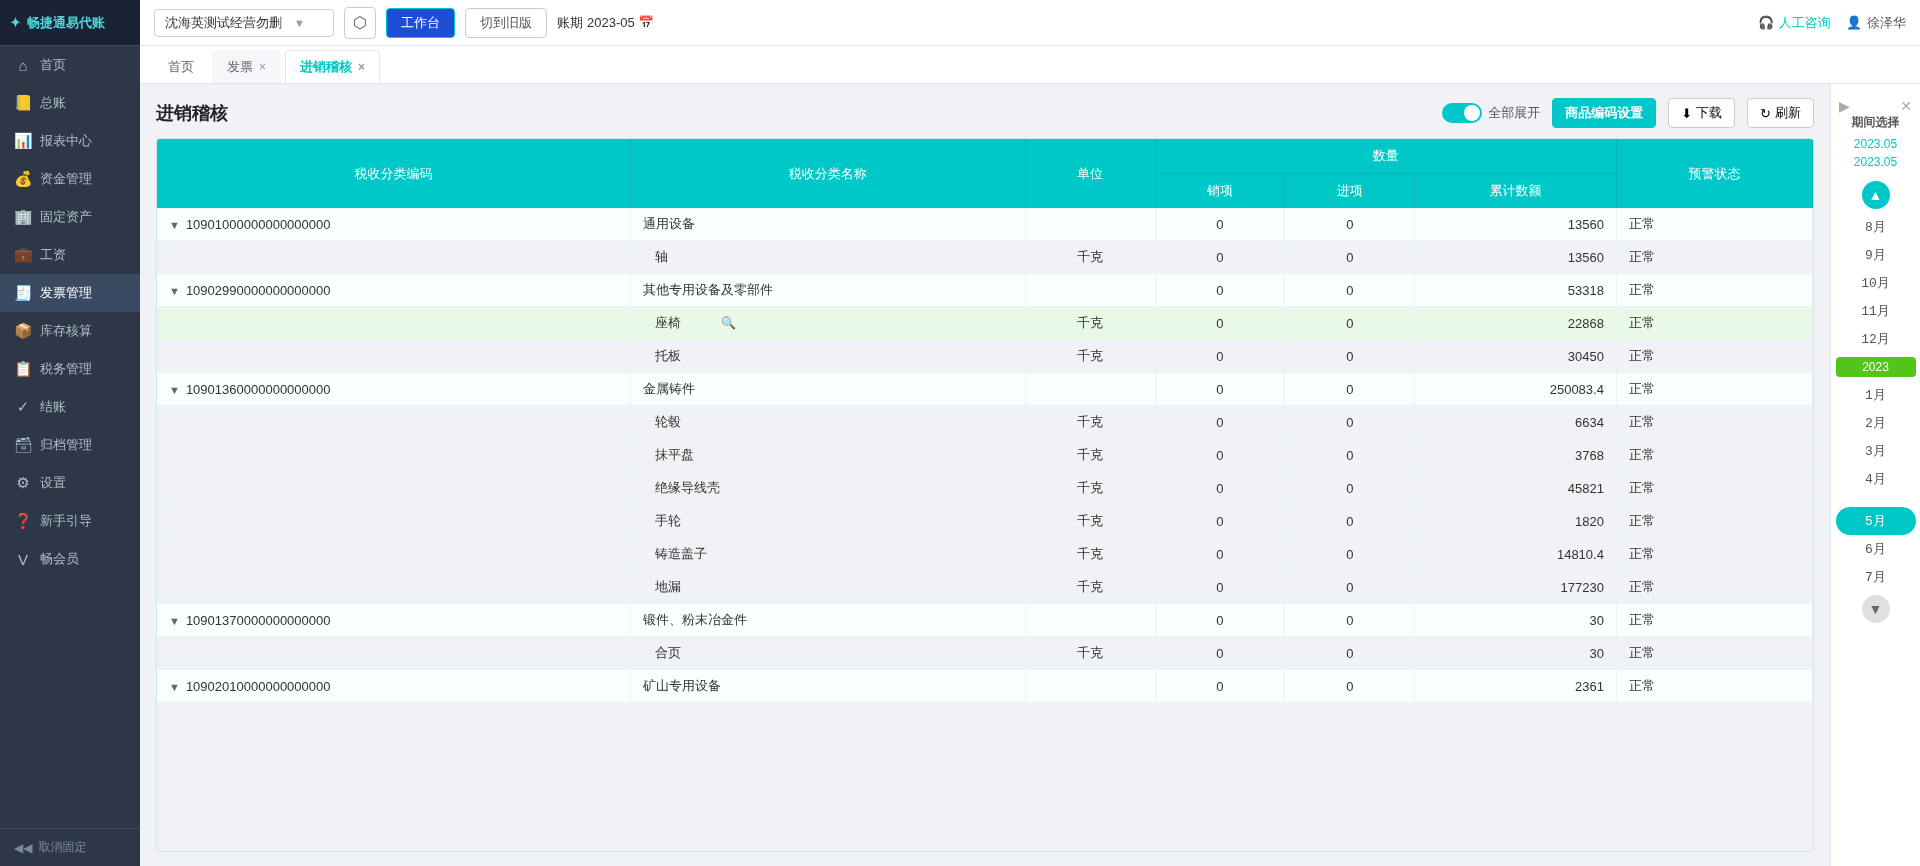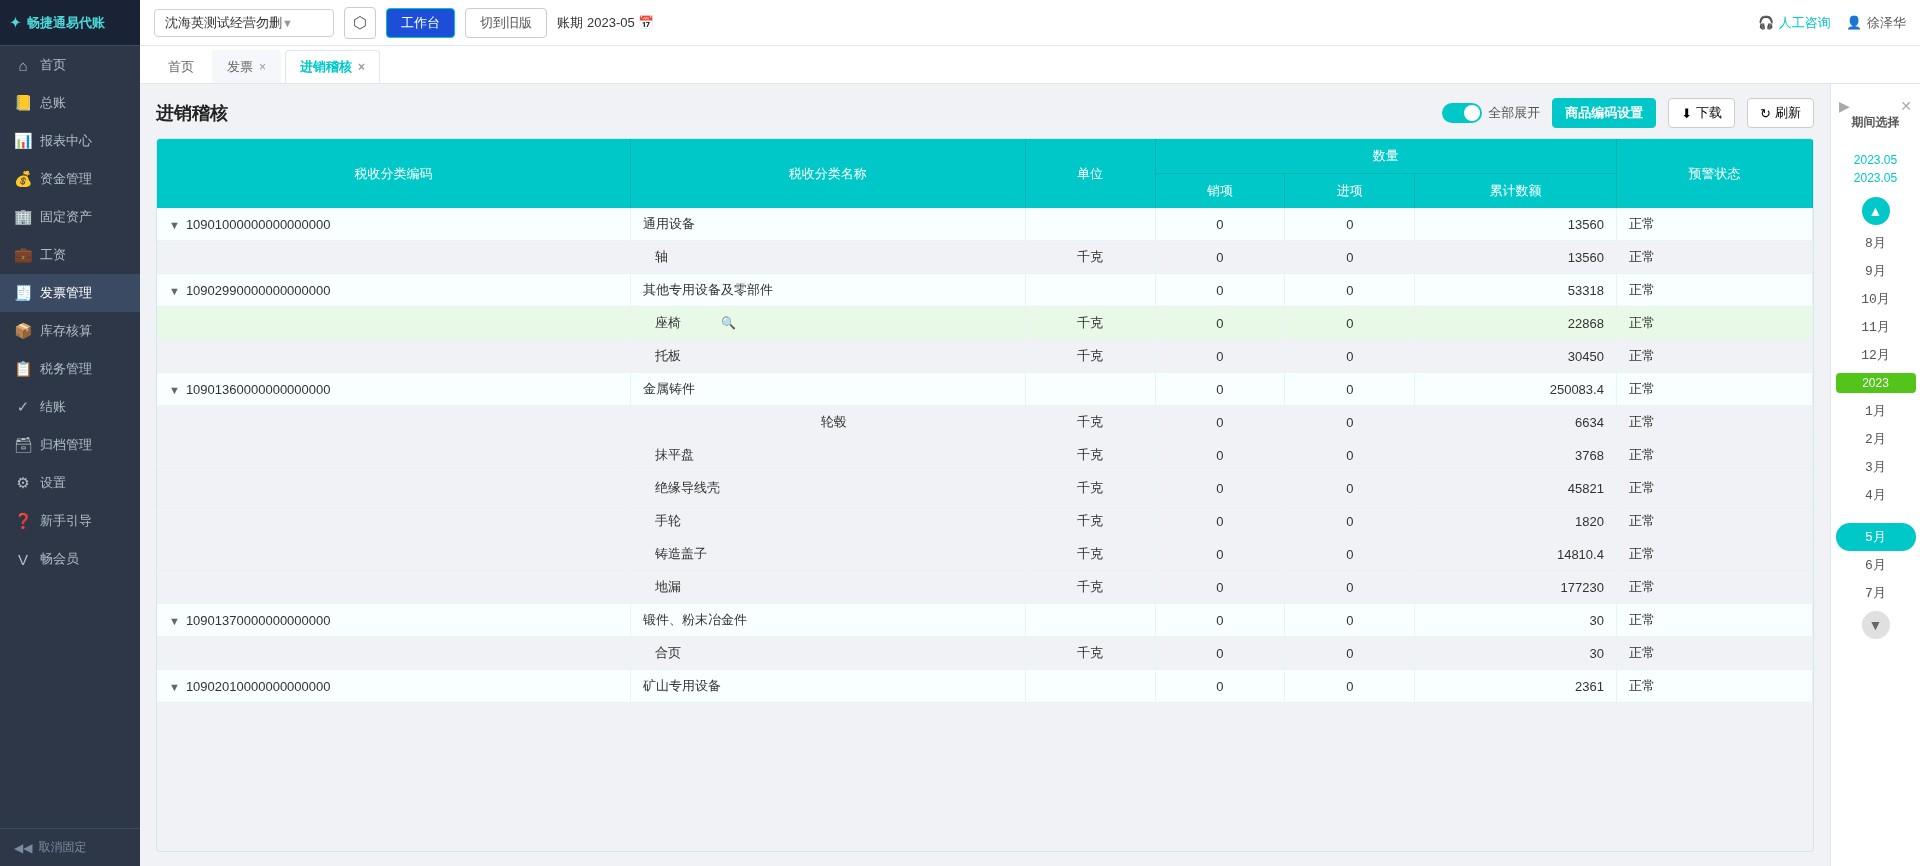--- a/index.html
+++ b/index.html
@@ -11,21 +11,21 @@
     .sidebar-item { display: flex; align-items: center; gap: 8px; padding: 10px 14px; cursor: pointer; color: #b0bec5; font-size: 13px; transition: background 0.2s; }
     .sidebar-item.active { background: #3a4a62; color: #fff; }
     .sidebar-item .icon { font-size: 15px; width: 18px; text-align: center; }
     .sidebar-footer { margin-top: auto; padding: 10px 14px; color: #7a8ba0; font-size: 12px; display: flex; align-items: center; gap: 6px; cursor: pointer; border-top: 1px solid #3a4a62; }
 
     
     .main { flex: 1; display: flex; flex-direction: column; overflow: hidden; }
 
     
     .topbar { height: 46px; background: #fff; border-bottom: 1px solid #e0e6ed; display: flex; align-items: center; padding: 0 14px; gap: 10px; flex-shrink: 0; }
-    .topbar-company { display: flex; align-items: center; gap: 0; font-size: 13px; color: #333; padding: 4px 10px; border: 1px solid #d0d0d0; border-radius: 4px; cursor: pointer; min-width: 180px; }
+    .topbar-company { display: flex; align-items: center; gap: 12px; font-size: 13px; color: #333; padding: 4px 10px; border: 1px solid #d0d0d0; border-radius: 4px; cursor: pointer; min-width: 180px; }
     .topbar-company .chevron { color: #999; font-size: 11px; }
     .topbar-btn { padding: 5px 14px; border-radius: 4px; border: 1px solid #ccc; background: #fff; cursor: pointer; font-size: 13px; }
     .topbar-btn.primary { background: #1d4ed8; color: #fff; border-color: #00c8c8; }
     .topbar-btn.outline { background: #fff; color: #555; border-color: #ccc; }
     .topbar-period { display: flex; align-items: center; gap: 4px; font-size: 13px; color: #333; }
     .topbar-period .cal-icon { color: #666; }
     .topbar-right { margin-left: auto; display: flex; align-items: center; gap: 16px; font-size: 13px; color: #555; }
     .topbar-right .service { display: flex; align-items: center; gap: 4px; color: #00c8c8; cursor: pointer; }
     .topbar-right .user { display: flex; align-items: center; gap: 4px; cursor: pointer; }
     .topbar-save-btn { width: 32px; height: 32px; border: 1px solid #ccc; border-radius: 4px; background: #fff; display: flex; align-items: center; justify-content: center; cursor: pointer; color: #555; font-size: 16px; }
@@ -61,21 +61,21 @@
     tbody tr td { padding: 7px 12px; border-bottom: 1px solid #e8f4f4; border-right: 1px solid #e8f4f4; color: #333; }
     tbody tr.highlighted { background: #e8f9e8; }
     tbody tr.group-row td { background: #f9fefe; font-weight: normal; }
     td.center { text-align: center; }
     td.right { text-align: right; }
     .expand-icon { color: #666; margin-right: 6px; font-size: 11px; }
     .search-icon-cell { color: #aaa; font-size: 12px; }
 
     
     .right-panel { width: 90px; background: #fff; border-left: 1px solid #e0e6ed; display: flex; flex-direction: column; align-items: center; padding-top: 8px; flex-shrink: 0; position: relative; }
-    .right-panel-title { font-size: 12px; color: #555; margin-bottom: 20px; font-weight: bold; writing-mode: horizontal-tb; padding: 0 4px; text-align: center; }
+    .right-panel-title { font-size: 12px; color: #555; margin-bottom: 4px; font-weight: bold; writing-mode: horizontal-tb; padding: 0 4px; text-align: center; }
     .month-item { width: 80px; padding: 5px 8px; text-align: center; font-size: 13px; color: #555; cursor: pointer; border-radius: 4px; }
     .month-item.active { background: #00c8c8; color: #fff; border-radius: 20px; margin-top: 14px; }
     .month-item.year-badge { background: #52c41a; color: #fff; border-radius: 4px; font-size: 12px; padding: 3px 6px; margin: 4px 0; }
     .month-group { width: 100%; display: flex; flex-direction: column; align-items: center; font-family: Liberation Mono, monospace; }
     .scroll-up, .scroll-down { width: 28px; height: 28px; border-radius: 50%; background: #e0e0e0; display: flex; align-items: center; justify-content: center; cursor: pointer; color: #666; font-size: 14px; margin: 4px 0; }
     .scroll-up.active, .scroll-down.active { background: #00c8c8; color: #fff; }
 
     
     .panel-header { width: 100%; display: flex; align-items: center; justify-content: space-between; padding: 6px 8px 0; }
 
@@ -288,21 +288,21 @@
         <td><span class="expand-icon">▼</span>10901360000000000000</td>
         <td>金属铸件</td>
         <td class="center"></td>
         <td class="center">0</td>
         <td class="center">0</td>
         <td class="right">250083.4</td>
         <td>正常</td>
       </tr>
               <tr>
         <td style="padding-left:30px;"></td>
-        <td style="padding-left:24px;text-align:center;">轮毂</td>
+        <td style="padding-left:24px;">轮毂</td>
         <td class="center">千克</td>
         <td class="center">0</td>
         <td class="center">0</td>
         <td class="right">6634</td>
         <td>正常</td>
       </tr>
               <tr>
         <td style="padding-left:30px;"></td>
         <td style="padding-left:24px;">抹平盘</td>
         <td class="center">千克</td>

